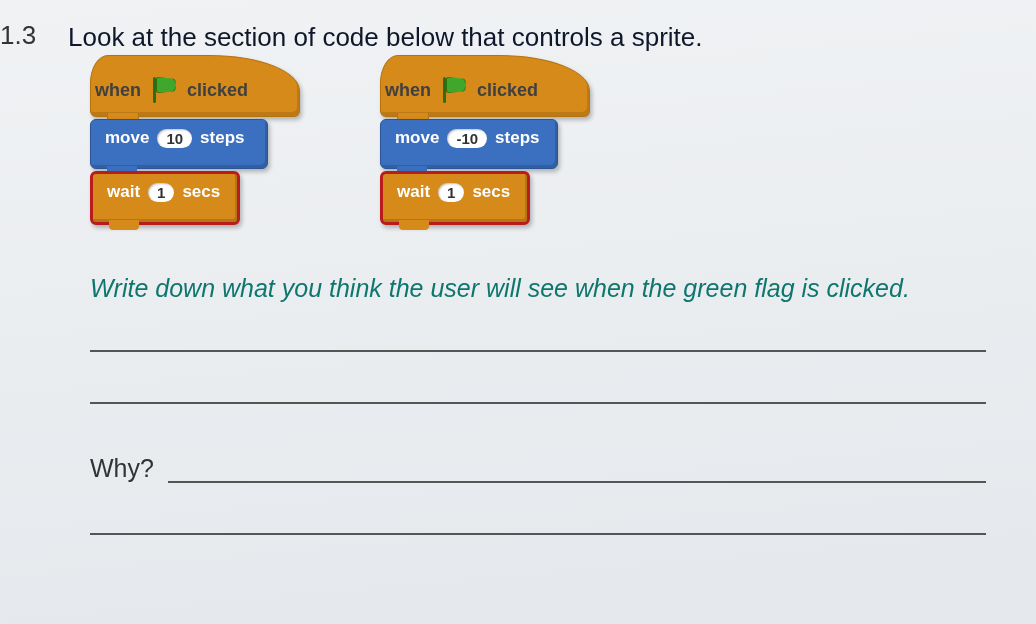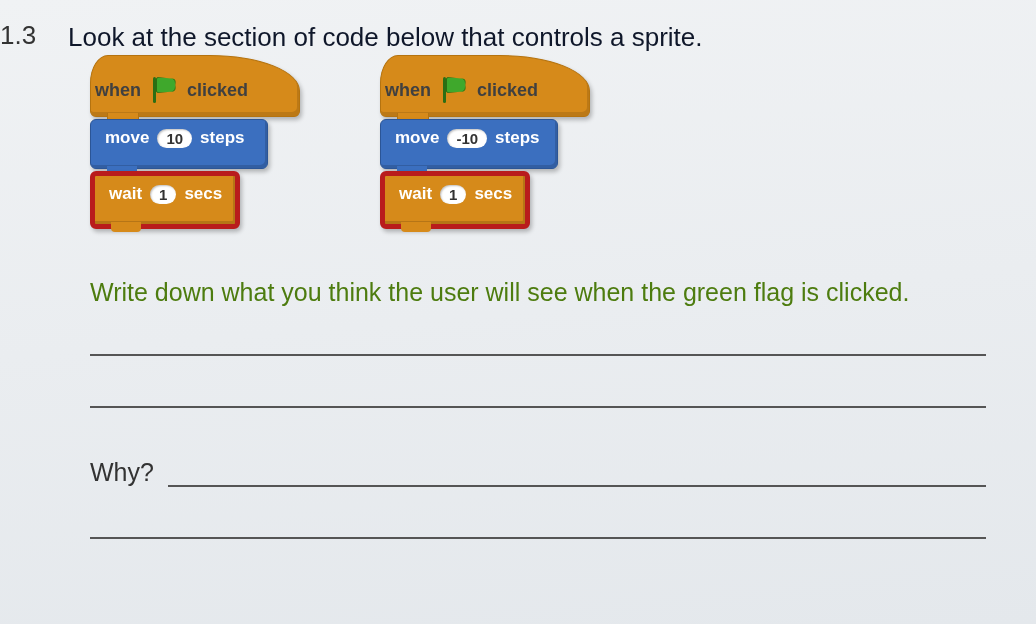--- a/index.html
+++ b/index.html
@@ -117,37 +117,38 @@
       border-radius: 0 0 4px 4px;
       border-top: none;
     }
     .motion-block {
       background: #3b6fbf;
       border: 1px solid #2b5596;
       width: 178px;
     }
     .control-block {
       background: #d68a1a;
-      border: 5px solid #b91c1c;
+      border: 3px solid #b91c1c;
       width: 150px;
     }
     .num-pill {
       background: #fff;
       color: #333;
       border-radius: 12px;
       padding: 1px 9px;
       font-size: 15px;
       box-shadow: inset 1px 1px 2px rgba(0,0,0,0.25);
       font-weight: bold;
     }
     .prompt {
       font-size: 25px;
-      color: #4d7c0f;
+      color: #0f766e;
       margin-bottom: 44px;
       line-height: 1.4;
+      font-style: italic;
     }
     .answer-line {
       border: none;
       border-bottom: 2px solid #555;
       margin-bottom: 50px;
       width: 100%;
     }
     .why-row {
       display: flex;
       align-items: flex-end;

